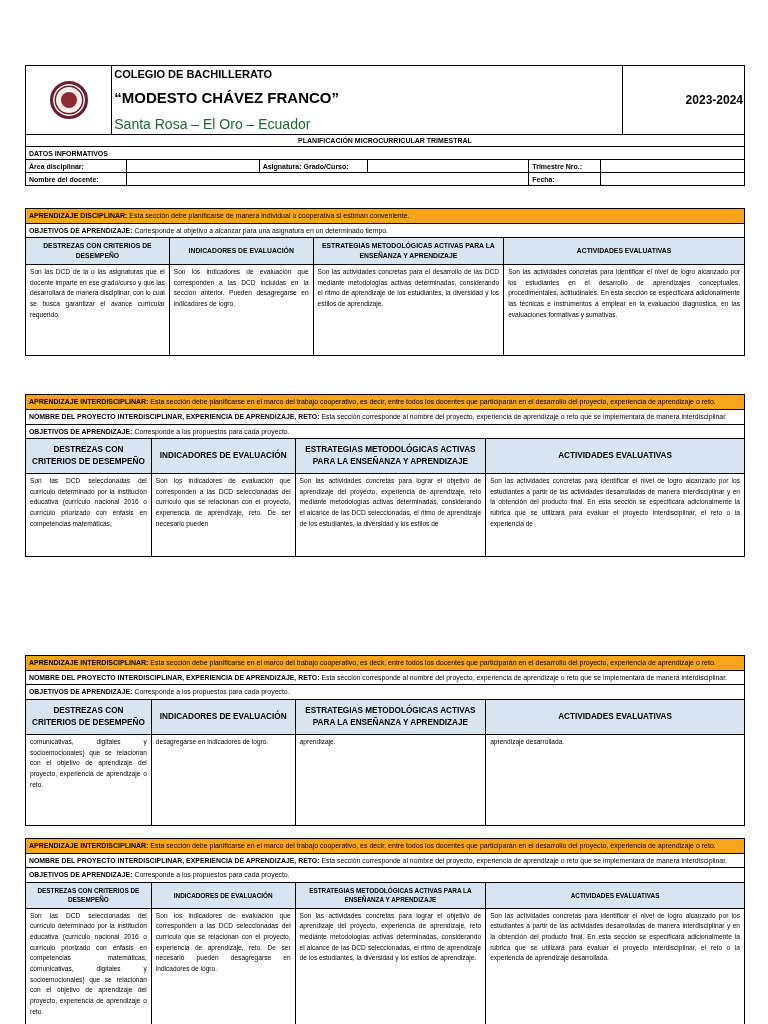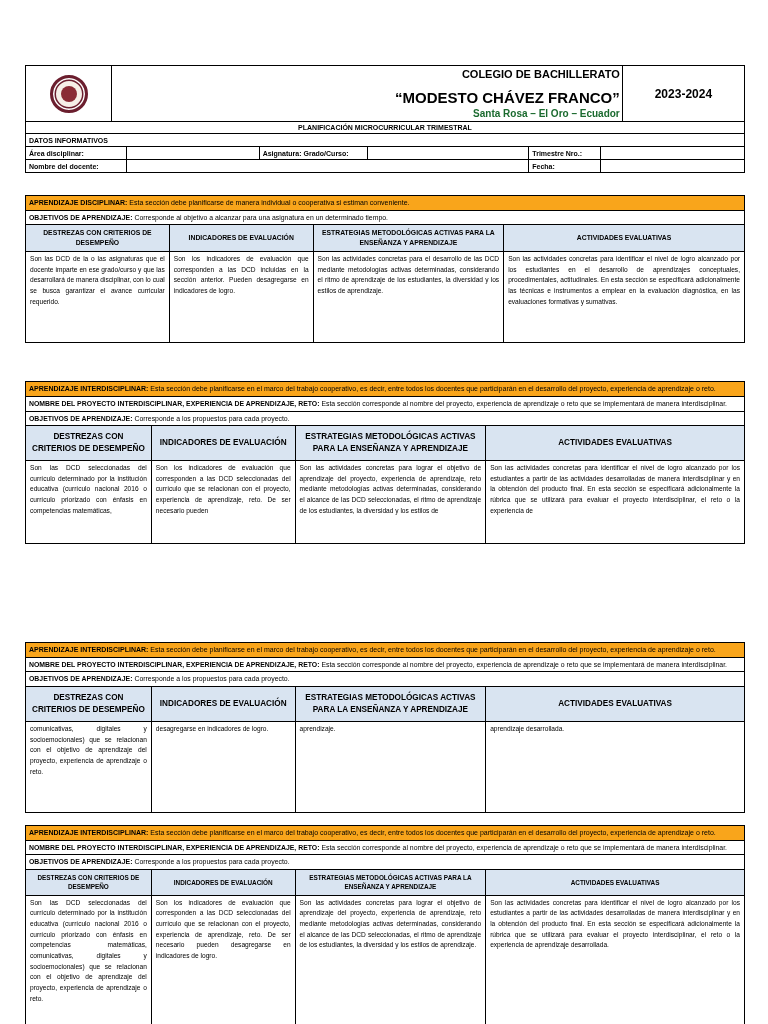--- a/index.html
+++ b/index.html
@@ -16,25 +16,25 @@
   .head .logo-cell { text-align:center; vertical-align:middle; height:46px; }
   .seal {
     width:32px; height:32px; border-radius:50%; margin:0 auto;
     background:#f6efe8; border:3px solid #6B1E2E; position:relative;
     box-shadow: inset 0 0 0 1.5px #fff, inset 0 0 0 3px #6B1E2E;
   }
   .seal::after {
     content:""; position:absolute; inset:8px; border-radius:50%;
     background:#8a2b35;
   }
-  .center-cell { text-align:right; vertical-align:middle; padding:2px; }
+  .center-cell { text-align:left; vertical-align:middle; padding:2px; }
   .l1   { font-size:11px; font-weight:bold; }
   .name { font-size:15px; font-weight:bold; margin-top:9px; }
-  .loc  { font-size:10px; font-weight:bold; color:#1A6A2E; margin-top:2px; }
-  .year { font-size:12px; font-weight:bold; text-align:center; vertical-align:middle; }
+  .loc  { font-size:14px; font-weight:normal; color:#1A6A2E; margin-top:10px; }
+  .year { font-size:12px; font-weight:bold; text-align:right; vertical-align:middle; }
   .doctitle { font-size:7px; font-weight:bold; text-align:center; padding:2px; }
 
   .datos { margin-top:-1px; }
   .datos td { font-size:7px; padding:1px 3px; height:10px; vertical-align:middle; }
   .datos .lbl { font-weight:bold; }
   .datos-head { font-weight:bold; }
 
   
   .banner {
     background:#F9A51B; border:1px solid #000;

